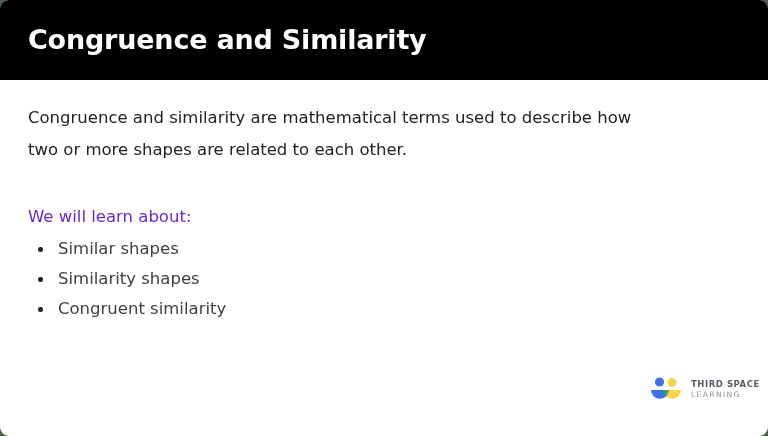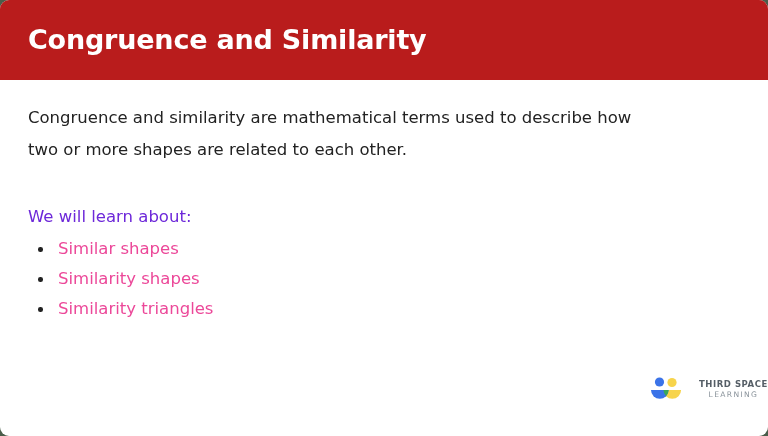--- a/index.html
+++ b/index.html
@@ -26,21 +26,21 @@
     box-sizing: border-box;
   }
 
   
   #slide-header {
     position: absolute;
     left: 0;
     top: 0;
     width: 768px;
     height: 80px;
-    background: #b91c1c;
+    background: #000000;
     box-sizing: border-box;
   }
   #slide-title {
     position: absolute;
     left: 28px;
     top: 22px;
     margin: 0;
     font-family: "DejaVu Sans", sans-serif;
     font-size: 27px;
     font-weight: bold;
@@ -83,42 +83,42 @@
     margin: 4px 0 0 0;
     padding: 0;
     list-style: none;
   }
   .topic-item {
     position: relative;
     padding-left: 30px;
     font-family: "DejaVu Sans", sans-serif;
     font-size: 16.5px;
     line-height: 30px;
-    color: #ec4899;
+    color: #404040;
   }
   .topic-bullet {
     position: absolute;
     left: 10px;
     top: 13px;
     width: 4.5px;
     height: 4.5px;
     border-radius: 50%;
     background: #222222;
   }
 
   
   #brand-logo {
     position: absolute;
     left: 648px;
     top: 372px;
     width: 104px;
     height: 34px;
     display: flex;
     align-items: center;
-    gap: 15px;
+    gap: 7px;
   }
   #brand-logo-mark {
     width: 36px;
     height: 30px;
     flex: 0 0 auto;
   }
   #brand-logo-wordmark {
     display: flex;
     flex-direction: column;
     justify-content: center;
@@ -132,21 +132,20 @@
     color: #555e66;
     white-space: nowrap;
   }
   #brand-logo-line2 {
     font-family: "DejaVu Sans", sans-serif;
     font-size: 7.6px;
     font-weight: normal;
     letter-spacing: 1.35px;
     color: #8b949c;
     white-space: nowrap;
-    text-align: center;
     margin-top: 2.5px;
   }
 </style>
 </head>
 <body>
 
 <div id="slide-card">
 
   <div id="slide-header">
     <h1 id="slide-title">Congruence and Similarity</h1>
@@ -162,21 +161,21 @@
       <li class="topic-item">
         <span class="topic-bullet"></span>
         <span>Similar shapes</span>
       </li>
       <li class="topic-item">
         <span class="topic-bullet"></span>
         <span>Similarity shapes</span>
       </li>
       <li class="topic-item">
         <span class="topic-bullet"></span>
-        <span>Similarity triangles</span>
+        <span>Congruent similarity</span>
       </li>
     </ul>
 
   </div>
 
   <div id="brand-logo">
     <svg id="brand-logo-mark" viewBox="0 0 36 30" xmlns="http://www.w3.org/2000/svg">
 
       <circle cx="11.5" cy="8" r="4.6" fill="#3b73e8"></circle>
 

